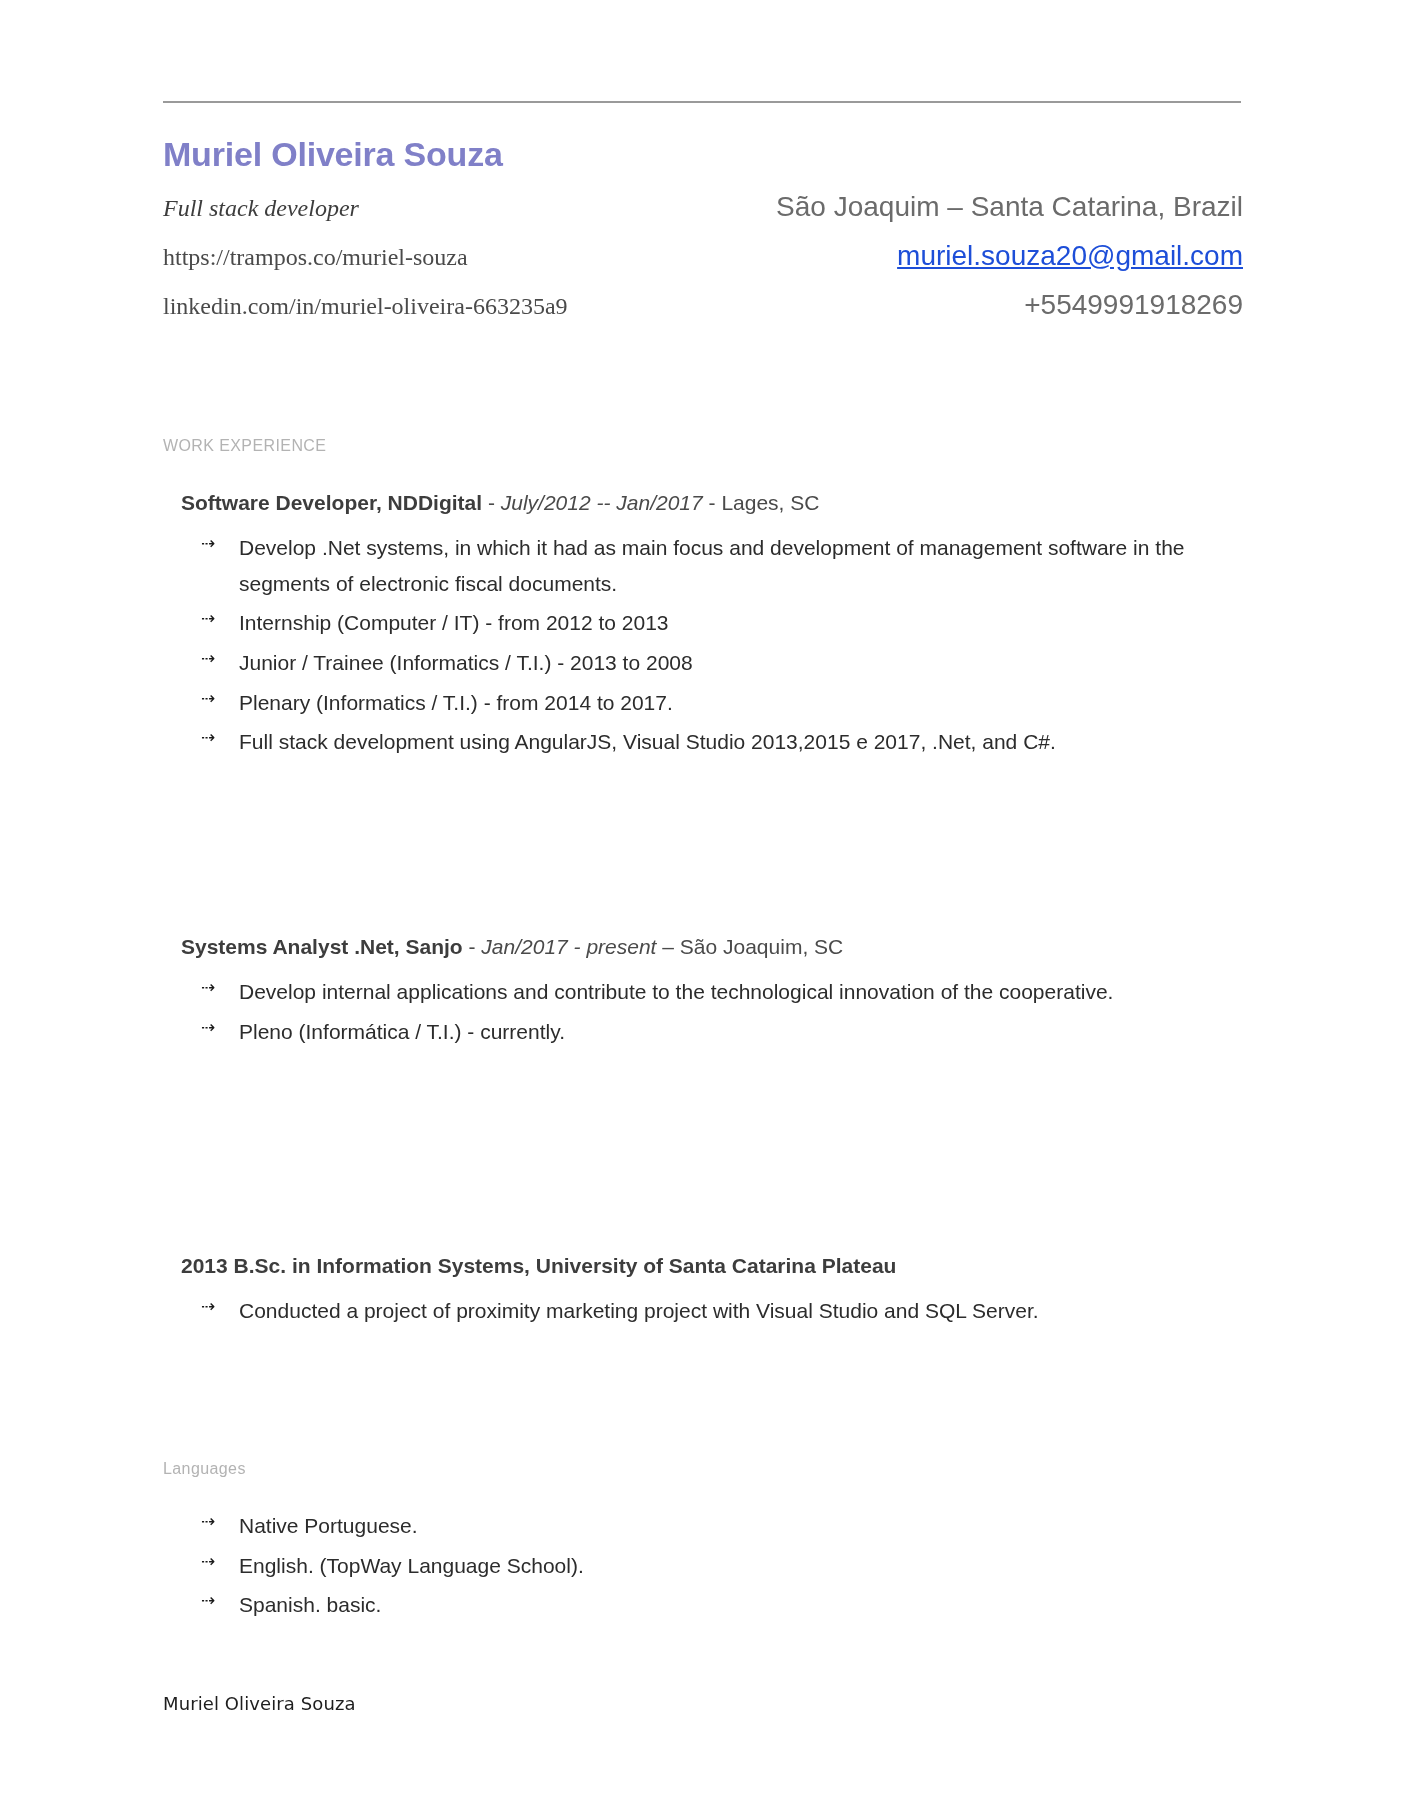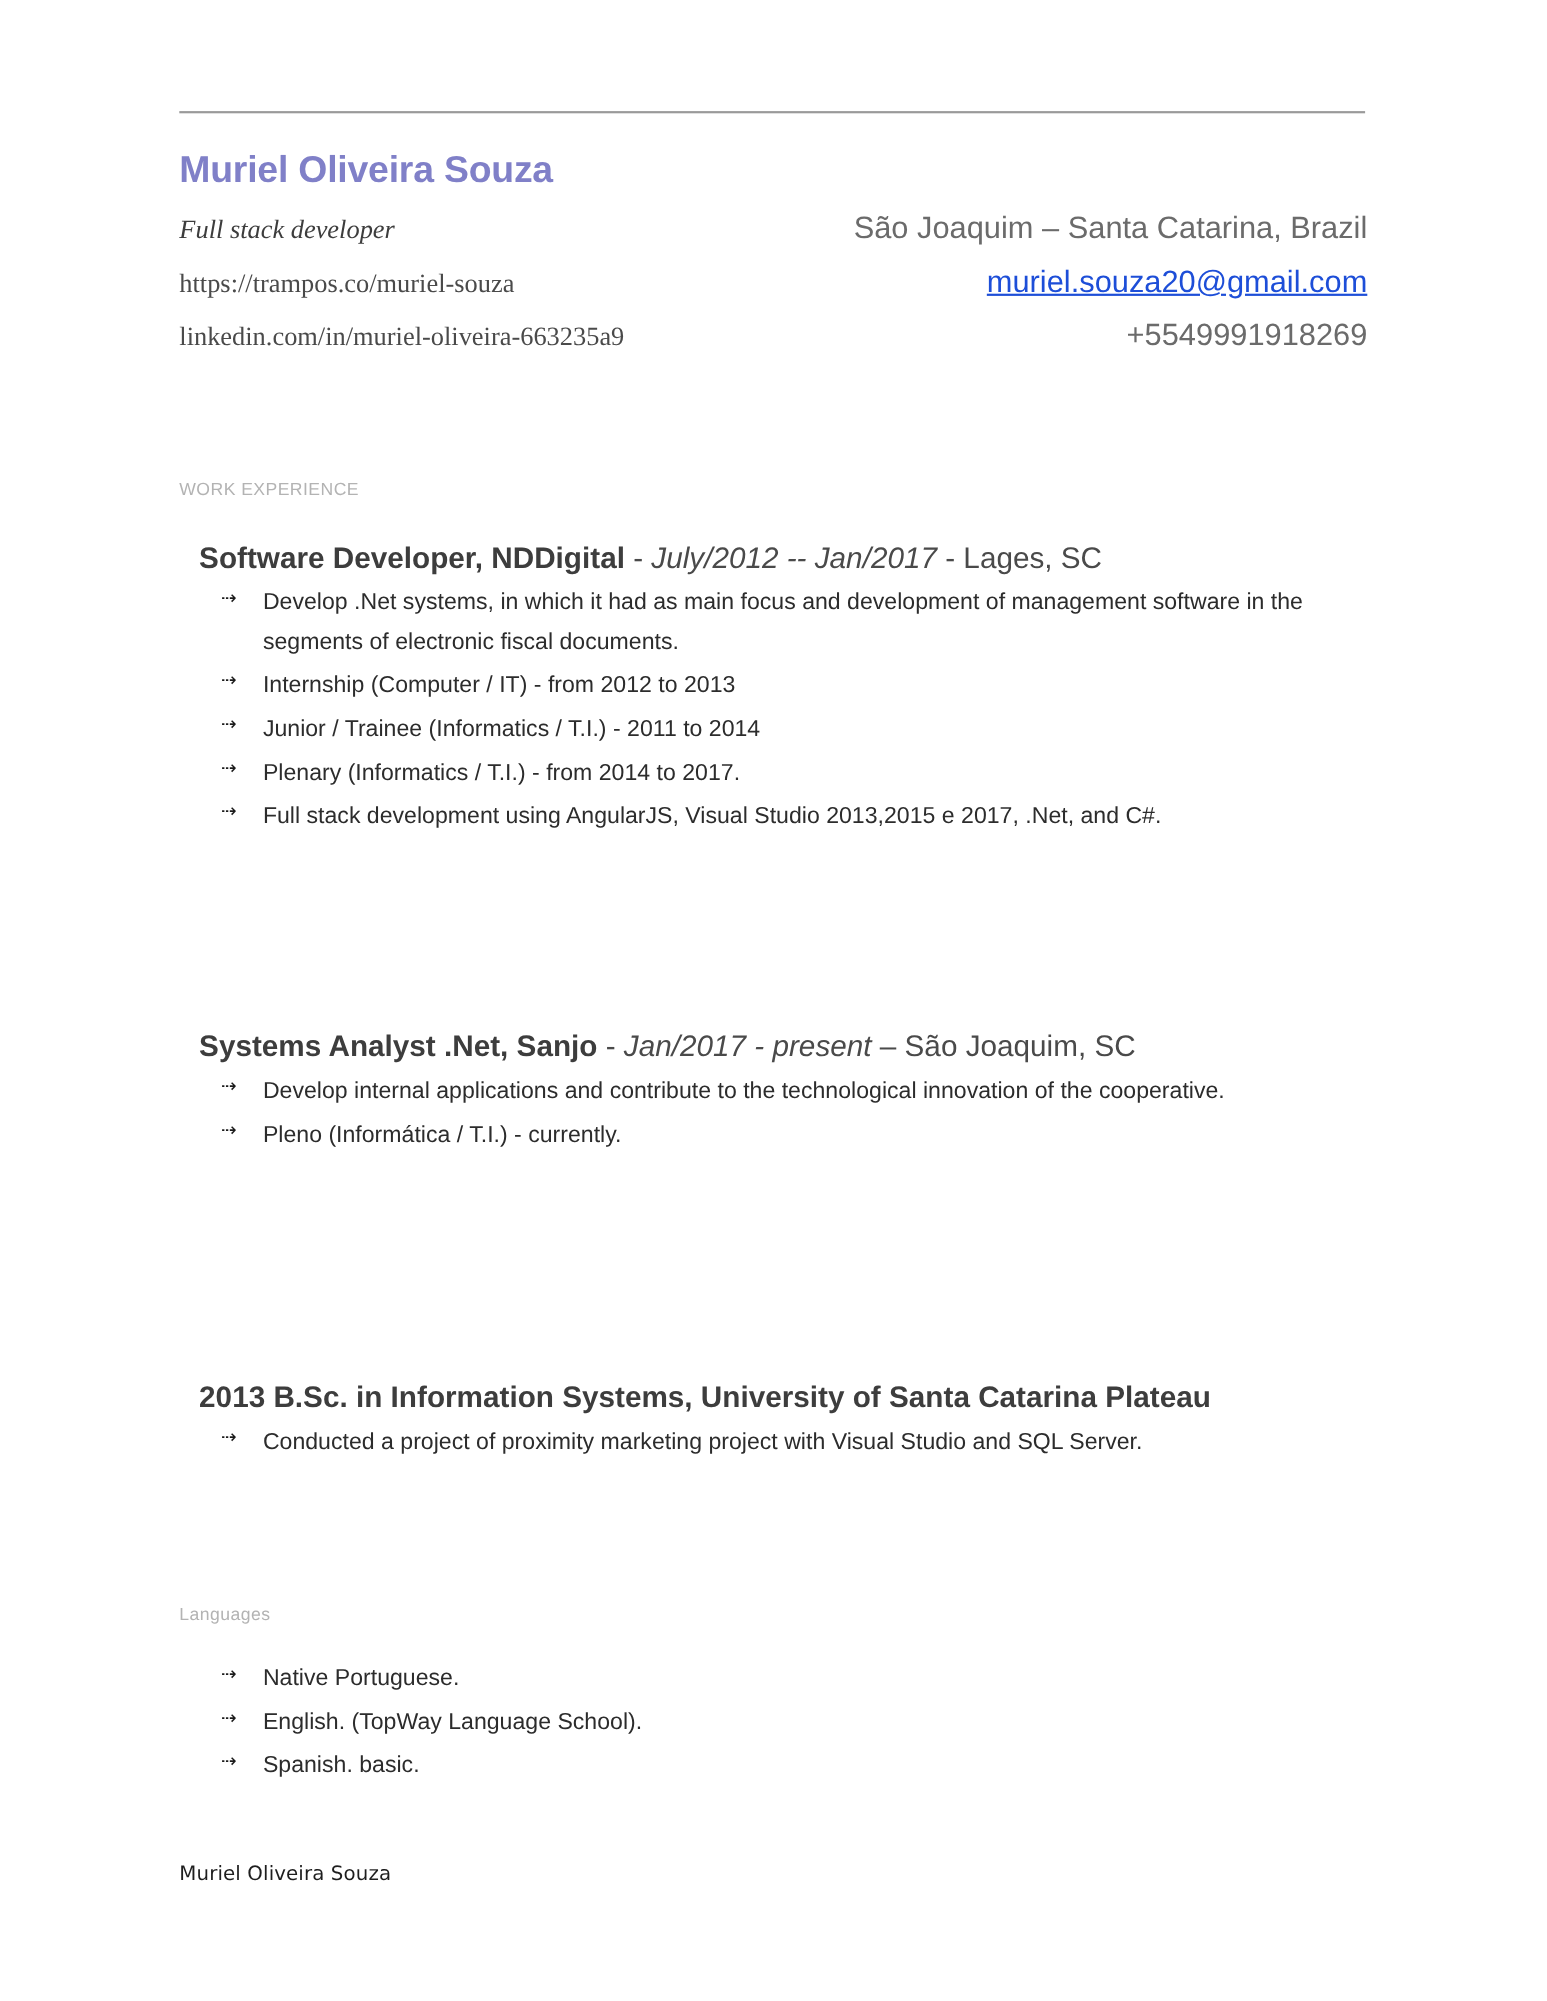--- a/index.html
+++ b/index.html
@@ -91,21 +91,21 @@
   .section-head {
     font-size: 16px;
     color: #b3b3b3;
     letter-spacing: 0.4px;
     font-weight: normal;
     margin: 0;
   }
 
   
   .entry-title {
-    font-size: 27px;
+    font-size: 21px;
     color: #3d3d3d;
     line-height: 1.35;
   }
   .entry-title .bold {
     font-weight: bold;
   }
   .entry-title .ital {
     font-style: italic;
     color: #4a4a4a;
   }
@@ -192,21 +192,21 @@
       <li>
         <span class="marker">⇢</span>
         <span>Develop .Net systems, in which it had as main focus and development of management software in the segments of electronic fiscal documents.</span>
       </li>
       <li>
         <span class="marker">⇢</span>
         <span>Internship (Computer / IT) - from 2012 to 2013</span>
       </li>
       <li>
         <span class="marker">⇢</span>
-        <span>Junior / Trainee (Informatics / T.I.) - 2011 to 2014</span>
+        <span>Junior / Trainee (Informatics / T.I.) - 2013 to 2008</span>
       </li>
       <li>
         <span class="marker">⇢</span>
         <span>Plenary (Informatics / T.I.) - from 2014 to 2017.</span>
       </li>
       <li>
         <span class="marker">⇢</span>
         <span>Full stack development using AngularJS, Visual Studio 2013,2015 e 2017, .Net, and C#.</span>
       </li>
     </ul>

